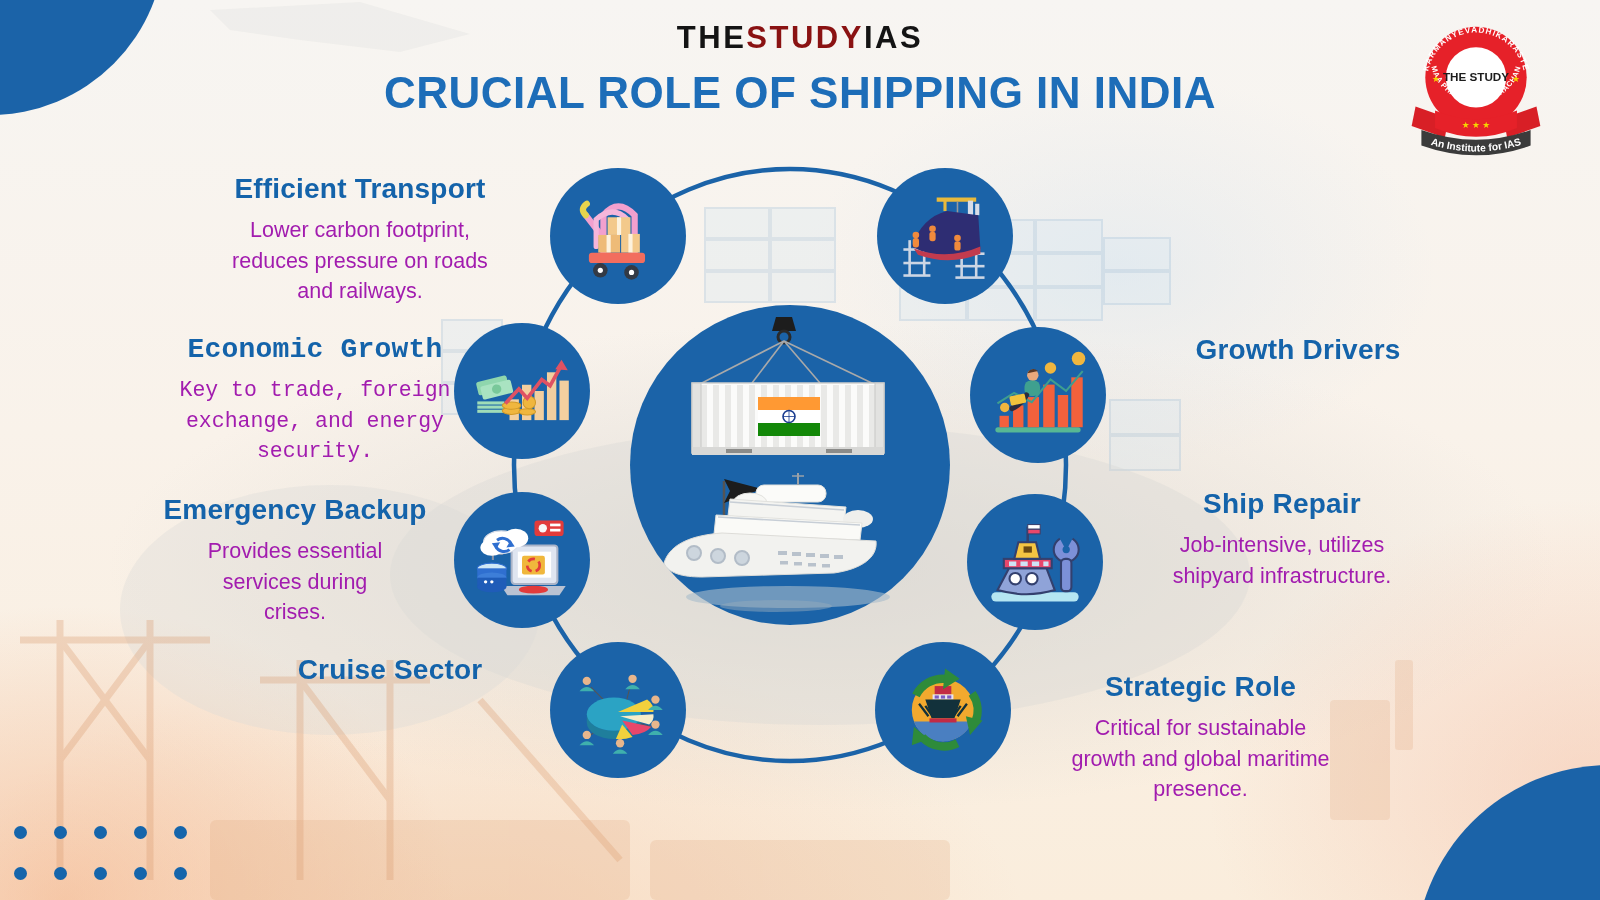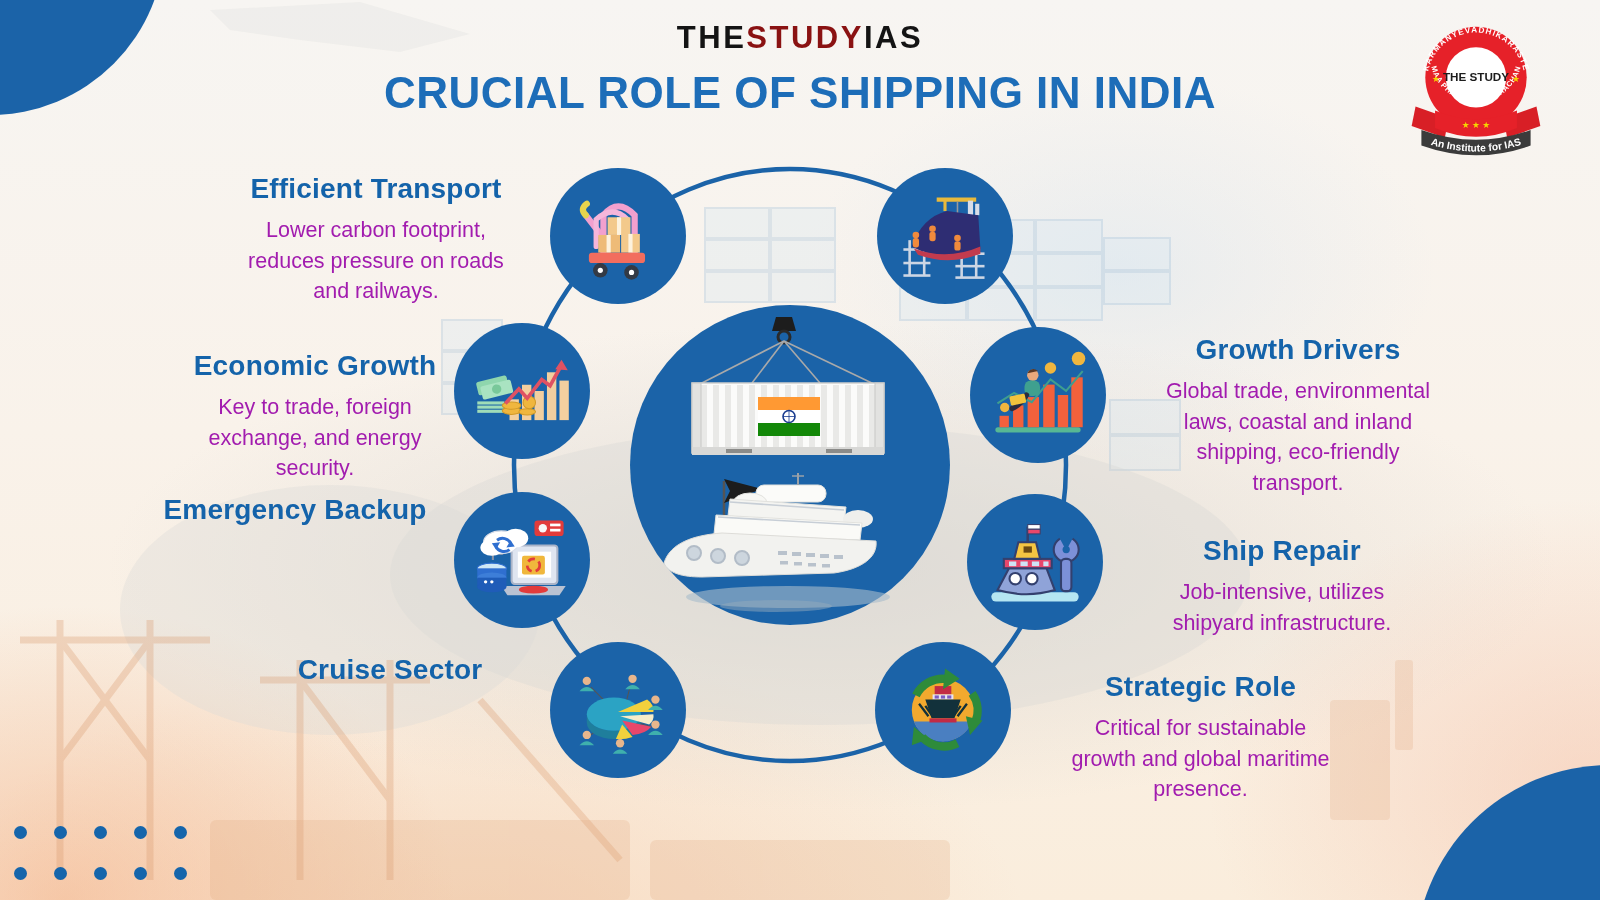--- a/index.html
+++ b/index.html
@@ -460,47 +460,46 @@
         <path d="M24 36 A29 29 0 0 1 52 20"></path>
         <path d="M78 34 A29 29 0 0 1 81 62"></path>
         <path d="M64 82 A29 29 0 0 1 30 76"></path>
       </g>
       <polygon points="52,10 66,20 50,30" fill="#2e8b3a"></polygon>
       <polygon points="88,60 76,74 72,56" fill="#2e8b3a"></polygon>
       <polygon points="20,84 22,66 36,78" fill="#2e8b3a"></polygon>
     </svg>
   </div>
 
-  <div class="sec" style="left:201px;top:173px;width:350px;">
+  <div class="sec" style="left:185px;top:173px;width:350px;">
     <h3>Efficient Transport</h3>
     <p>Lower carbon footprint,
 reduces pressure on roads
 and railways.</p>
   </div>
-  <div class="sec" style="left:160px;top:350px;width:310px;">
+  <div class="sec" style="left:160px;top:334px;width:310px;font-family:Liberation Mono, monospace;">
     <h3>Economic Growth</h3>
     <p>Key to trade, foreign
 exchange, and energy
 security.</p>
   </div>
   <div class="sec" style="left:145px;top:494px;width:300px;">
     <h3>Emergency Backup</h3>
+    <p>Provides essential
+services during
+crises.</p>
   </div>
   <div class="sec" style="left:240px;top:654px;width:300px;">
     <h3>Cruise Sector</h3>
   </div>
 
   <div class="sec" style="left:1128px;top:334px;width:340px;">
     <h3>Growth Drivers</h3>
-    <p>Global trade, environmental
-laws, coastal and inland
-shipping, eco-friendly
-transport.</p>
-  </div>
-  <div class="sec" style="left:1122px;top:535px;width:320px;">
+  </div>
+  <div class="sec" style="left:1122px;top:488px;width:320px;">
     <h3>Ship Repair</h3>
     <p>Job-intensive, utilizes
 shipyard infrastructure.</p>
   </div>
   <div class="sec" style="left:1028px;top:671px;width:345px;">
     <h3>Strategic Role</h3>
     <p>Critical for sustainable
 growth and global maritime
 presence.</p>
   </div>

